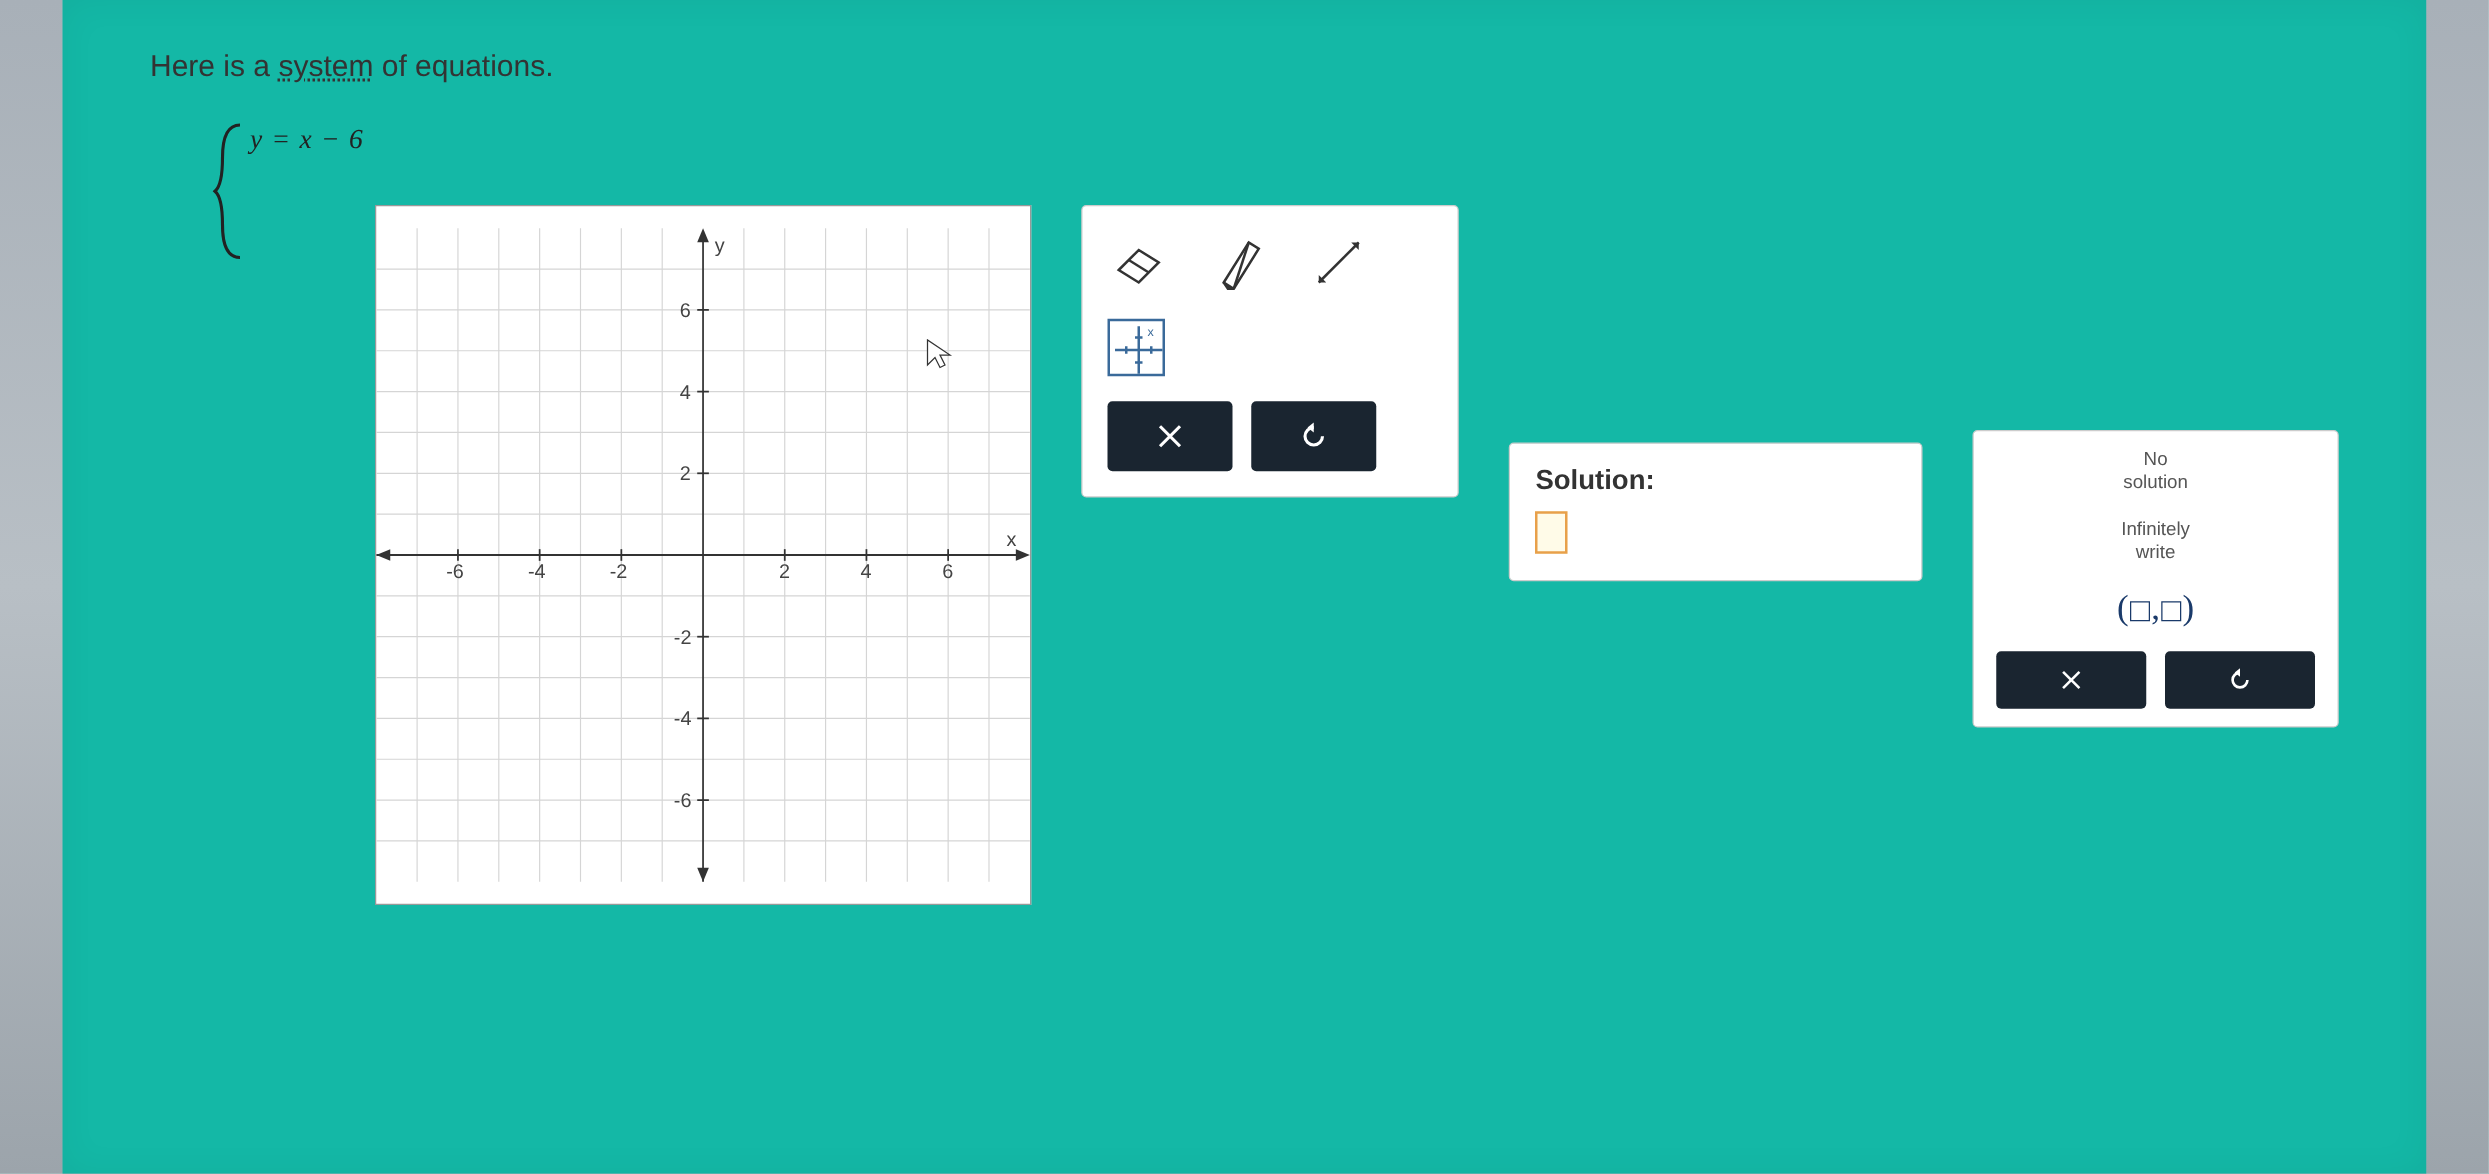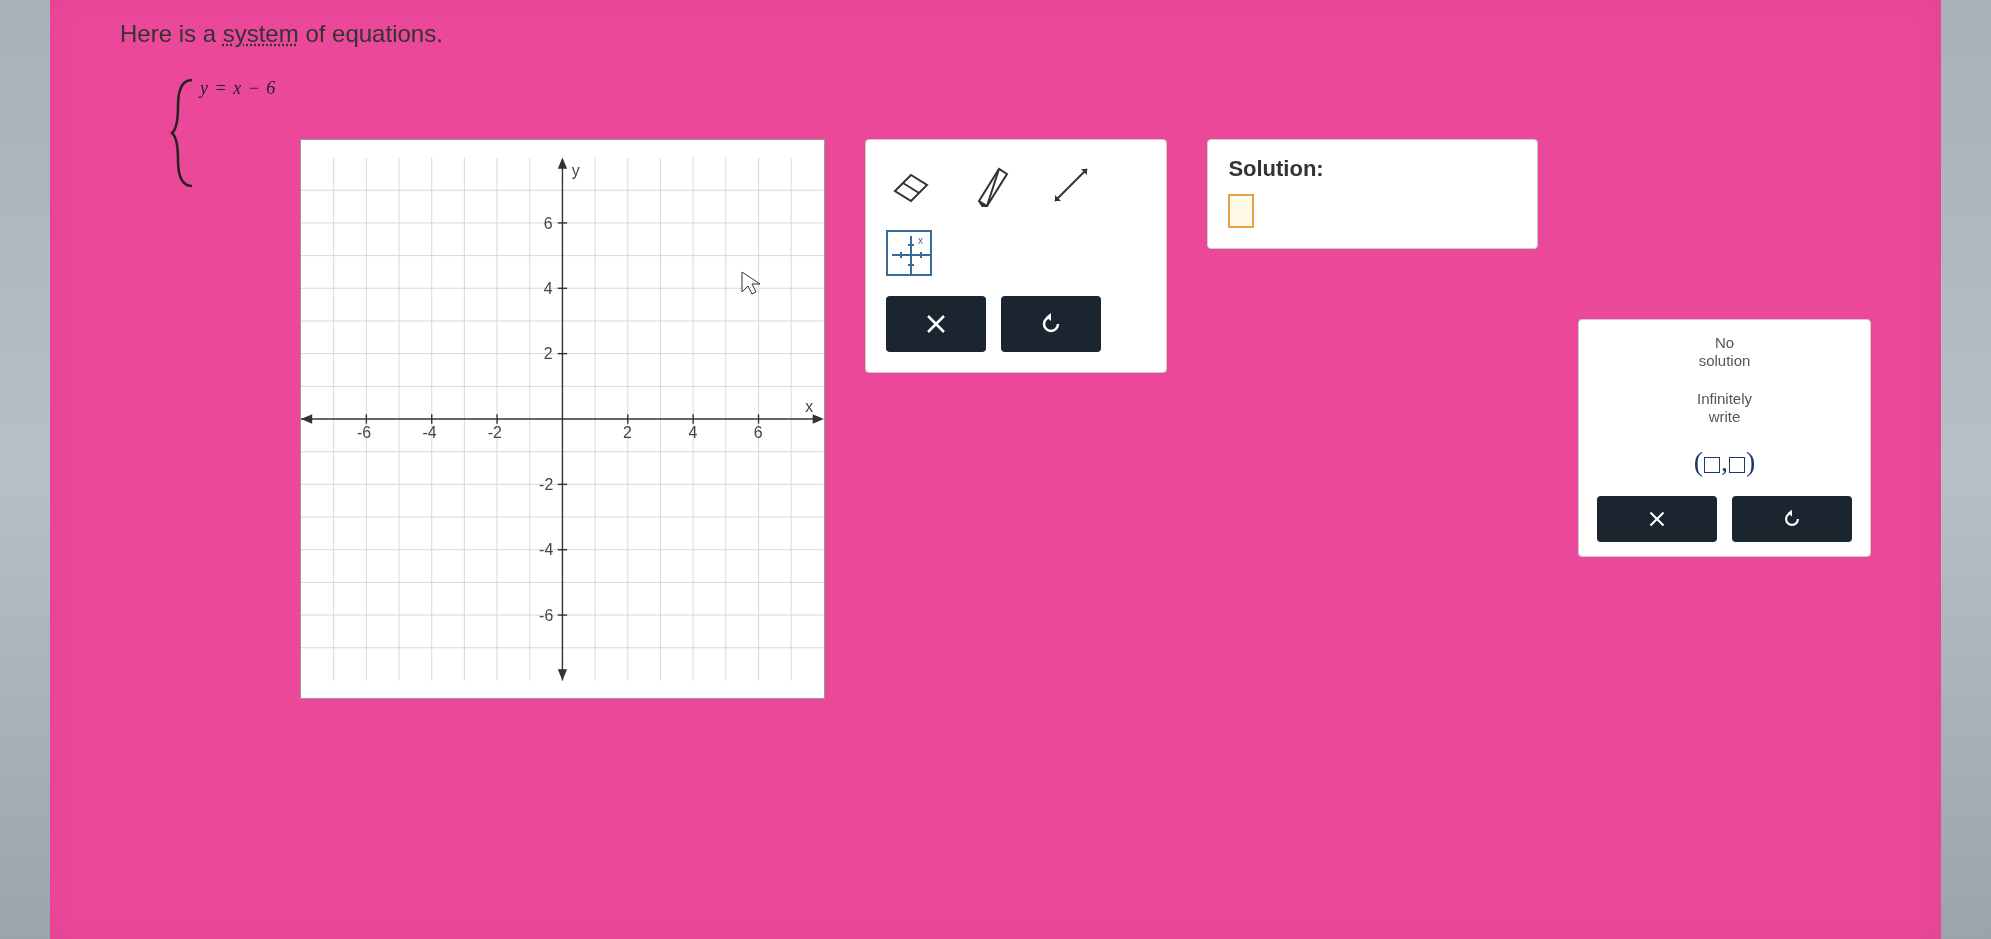--- a/index.html
+++ b/index.html
@@ -10,22 +10,22 @@
     height: 939px;
     position: relative;
     overflow: hidden;
   }
   .page {
     position: absolute;
     left: 50px;
     top: 0;
     right: 50px;
     bottom: 0;
-    background: #ec4899;
-    padding: 20px 70px;
+    background: #14b8a6;
+    padding: 40px 70px;
     box-shadow: inset 0 0 30px rgba(0,0,0,0.05);
   }
   .top-tab {
     position: absolute;
     top: -5px;
     left: 60px;
     width: 100px;
     height: 18px;
     background: #1a5a7a;
     border-radius: 0 0 8px 8px;
@@ -35,21 +35,21 @@
     position:absolute;
     bottom:-8px; left:50%; transform:translateX(-50%);
     border:8px solid transparent;
     border-top-color:#4a90a4;
   }
   .intro { font-size: 24px; color: #333; margin-bottom: 30px; }
   .underline { text-decoration: underline dotted; }
   .system-eq {
     position: relative;
     margin: 0 0 40px 80px;
-    font-size: 18px;
+    font-size: 22px;
     font-style: italic;
     font-family: 'Times New Roman', serif;
     color:#222;
   }
   .brace {
     position: absolute;
     left: -30px;
     top: 0;
     bottom: 0;
     width: 30px;
@@ -105,20 +105,21 @@
     justify-content: center;
     cursor: pointer;
   }
   
   .solution-panel {
     background: #fff;
     border: 1px solid #ccc;
     border-radius: 4px;
     padding: 16px 20px;
     width: 350px;
+    margin-top:190px;
   }
   .solution-label { font-size: 22px; font-weight: bold; color: #333; margin-bottom: 12px; }
   .input-box {
     width: 26px; height: 34px;
     border: 2px solid #e8a04a;
     background: #fffbe8;
     display: inline-block;
   }
   
   .answer-panel {

